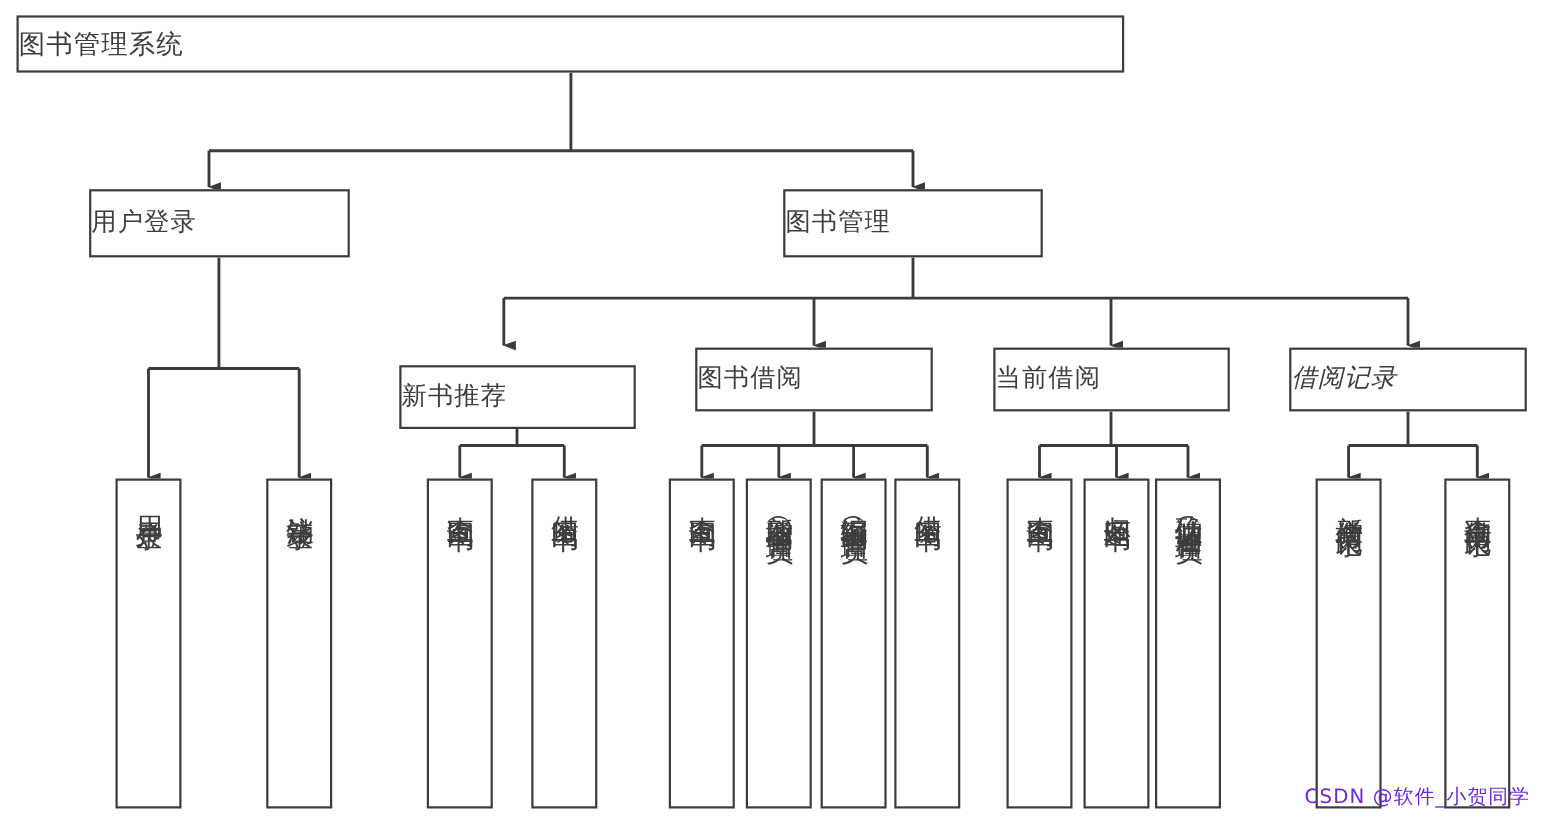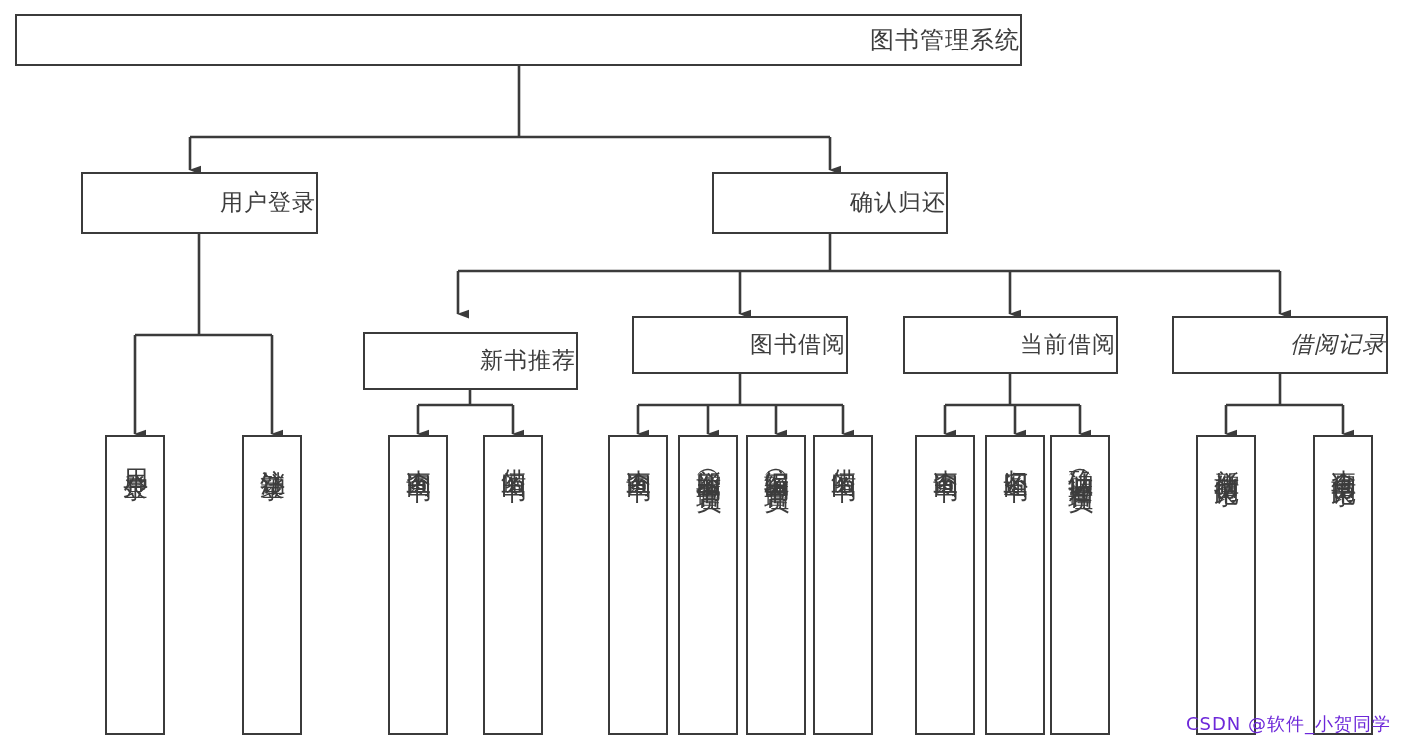--- a/index.html
+++ b/index.html
@@ -1,21 +1,21 @@
 <!DOCTYPE html>
 <html><head>
 <meta charset="utf-8">
 <style>
   html,body{margin:0;padding:0;background:#ffffff;}
   body{font-family:"DejaVu Sans","Liberation Sans",sans-serif;}
   #stage{position:relative;width:1405px;height:747px;background:#ffffff;overflow:hidden;}
   svg#wires{position:absolute;left:0;top:0;width:1405px;height:747px;pointer-events:none;}
 
   .node{position:absolute;box-sizing:border-box;border:2.5px solid #3b3b3b;background:#ffffff;
-        display:flex;align-items:center;justify-content:flex-end;color:#3d3d3d;}
+        display:flex;align-items:center;justify-content:flex-start;color:#3d3d3d;}
   .node .lbl{display:block;white-space:nowrap;letter-spacing:1px;}
 
   
   .h .lbl{font-size:23px;line-height:1.1;}
   #n-root .lbl{font-size:24px;}
 
   
   .v{align-items:flex-start;justify-content:center;padding-top:12px;}
   .v .lbl{writing-mode:vertical-rl;text-orientation:upright;font-size:25px;line-height:1.05;
           letter-spacing:3px;white-space:normal;}
@@ -79,21 +79,21 @@
   </svg>
 
   <div class="node h" id="n-root" style="left:15px;top:14px;width:1007px;height:52px;">
     <span class="lbl">图书管理系统</span>
   </div>
 
   <div class="node h" style="left:81px;top:172px;width:237px;height:62px;">
     <span class="lbl">用户登录</span>
   </div>
   <div class="node h" style="left:712px;top:172px;width:236px;height:62px;">
-    <span class="lbl">确认归还</span>
+    <span class="lbl">图书管理</span>
   </div>
 
   <div class="node h" style="left:363px;top:316px;width:215px;height:58px;margin-top:16px;">
     <span class="lbl">新书推荐</span>
   </div>
   <div class="node h" style="left:632px;top:316px;width:216px;height:58px;">
     <span class="lbl">图书借阅</span>
   </div>
   <div class="node h" style="left:903px;top:316px;width:215px;height:58px;">
     <span class="lbl">当前借阅</span>

